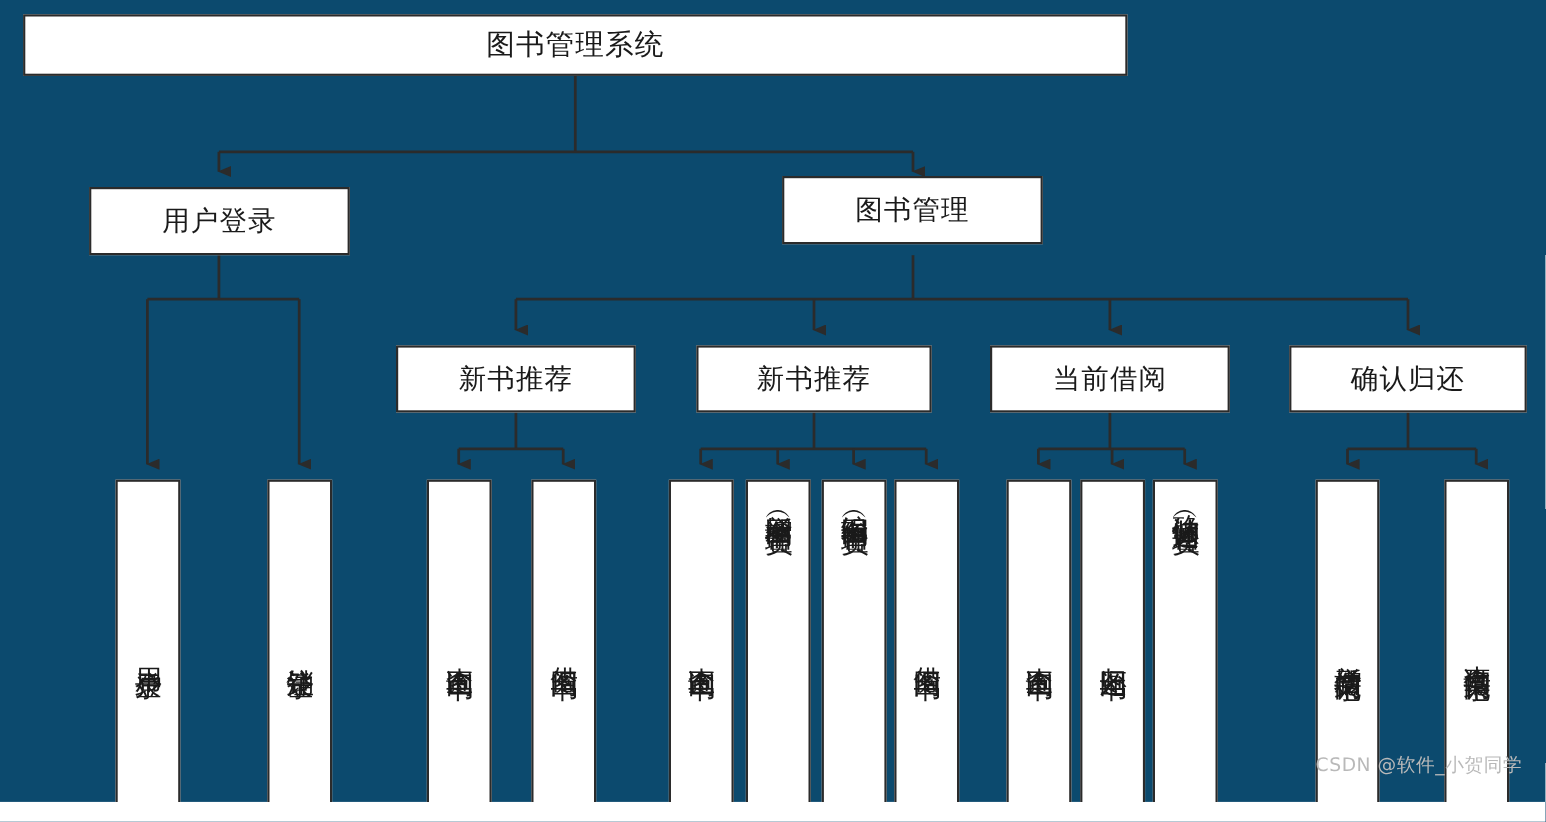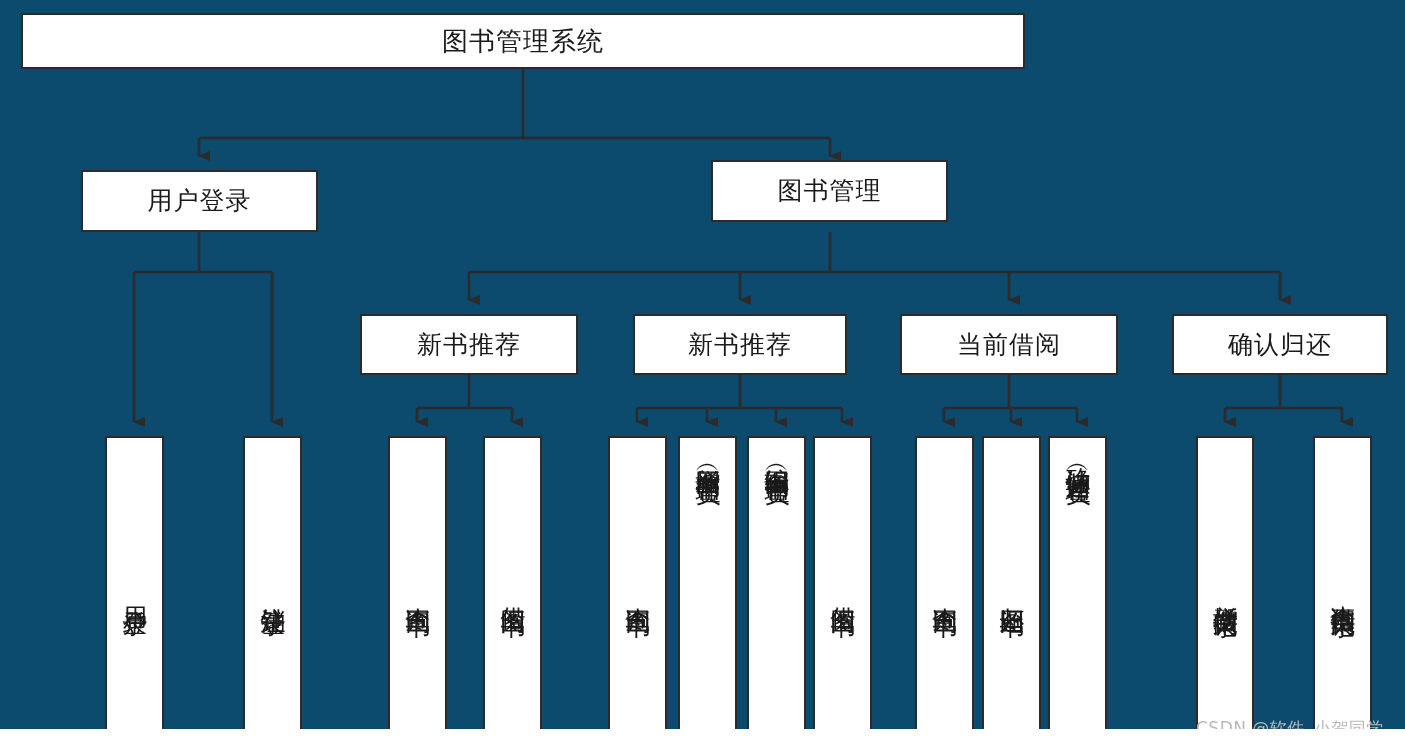--- a/index.html
+++ b/index.html
@@ -183,15 +183,15 @@
   <div class="node leaf" style="left:1048px; top:436px; width:59px; height:299px;">
     <span class="vtext">确认归还（管理员）</span>
   </div>
   <div class="node leaf" style="left:1196px; top:436px; width:58px; height:299px;">
     <span class="vtext center">新增借阅记录</span>
   </div>
   <div class="node leaf" style="left:1313px; top:436px; width:59px; height:299px;">
     <span class="vtext center">查询借阅记录</span>
   </div>
 
-  <div class="watermark" style="left:1196px; top:717px;">CSDN @软件_小贺同学</div>
+  <div class="watermark" style="left:1196px; top:684px;">CSDN @软件_小贺同学</div>
 
 </div>
 
 </body></html>

